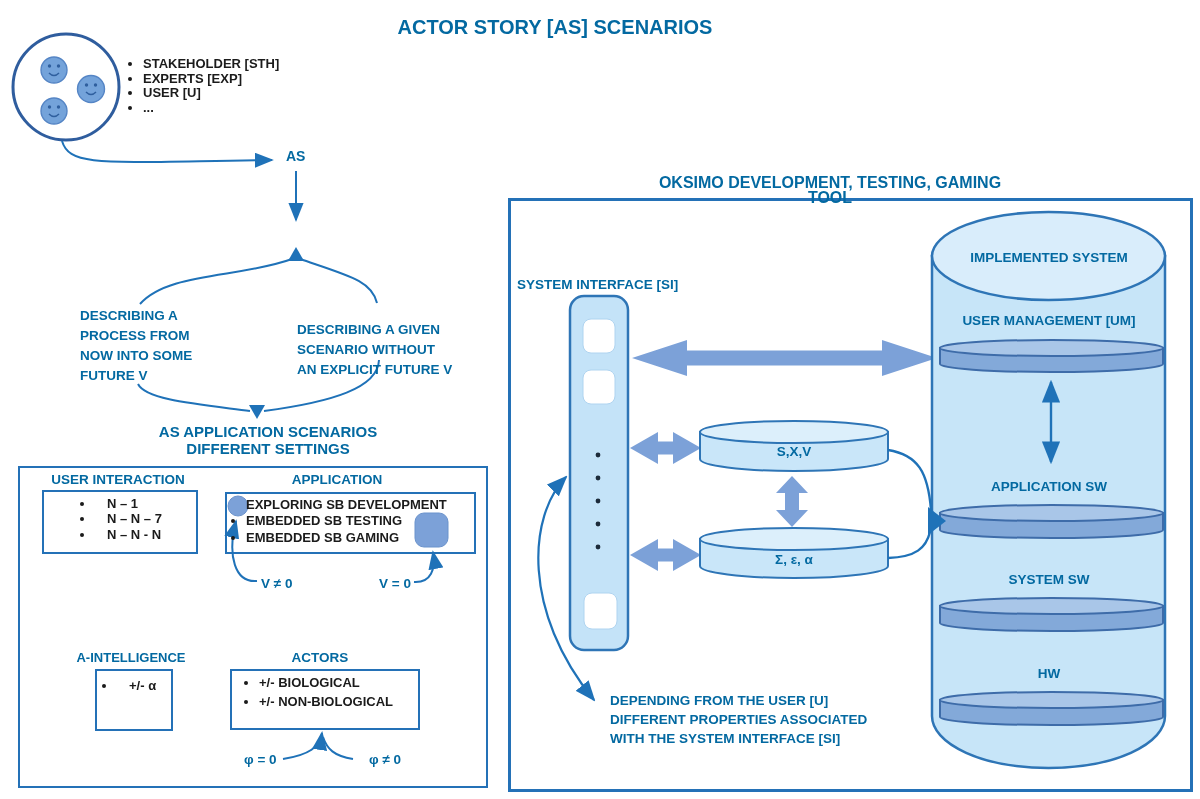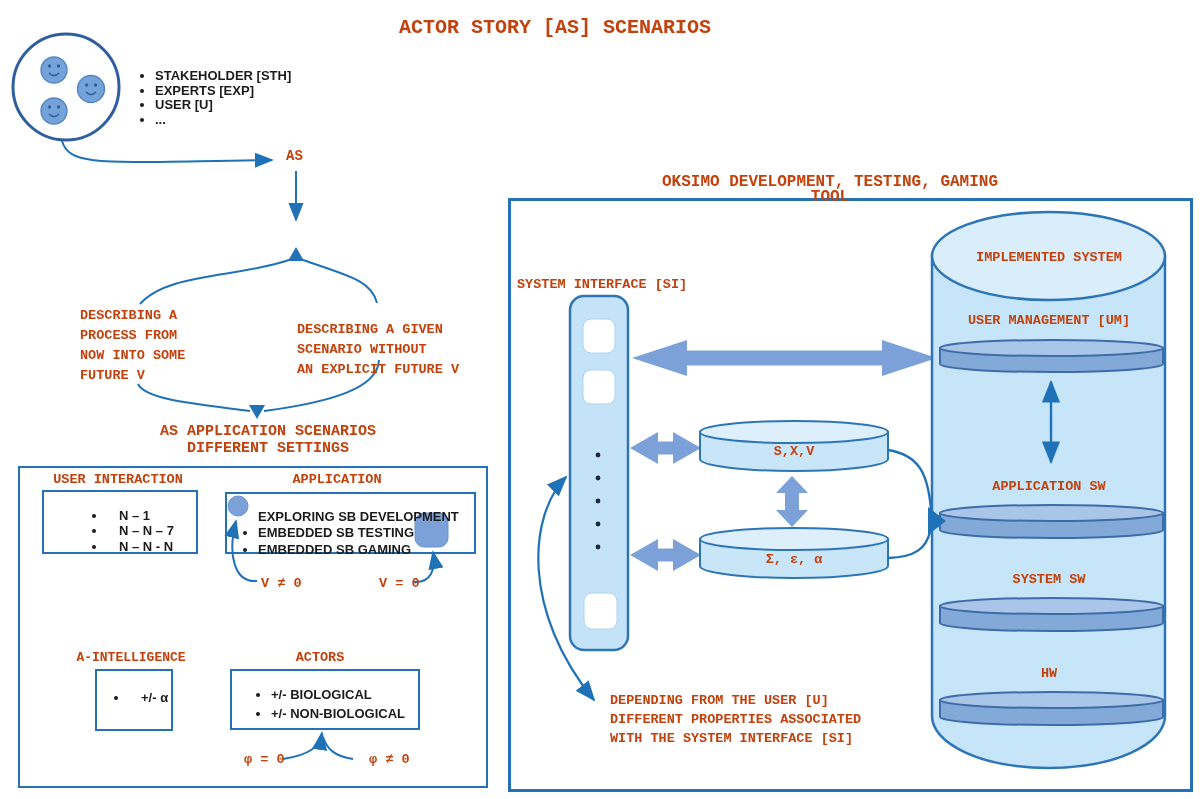--- a/index.html
+++ b/index.html
@@ -1,23 +1,23 @@
 <!DOCTYPE html>
 <html><head>
 <meta charset="utf-8">
 <style>
   html,body{margin:0;padding:0;background:#ffffff;}
   .canvas{position:relative;width:1200px;height:799px;background:#ffffff;
           font-family:"Liberation Sans",sans-serif;overflow:hidden;}
   .box{position:absolute;border:2.5px solid #2471B7;background:transparent;z-index:1;}
   svg.layer{position:absolute;left:0;top:0;z-index:2;pointer-events:none;}
-  .lbl{position:absolute;font-weight:bold;color:#c2410c;font-size:13px;
-       white-space:pre-line;z-index:3;line-height:15px;font-family:Liberation Mono, monospace;}
+  .lbl{position:absolute;font-weight:bold;color:#0369a1;font-size:13px;
+       white-space:pre-line;z-index:3;line-height:15px;}
   .ctr{text-align:center;}
-  .blist{position:absolute;margin:12px;padding-left:15px;font-weight:bold;font-size:13px;
+  .blist{position:absolute;margin:0;padding-left:15px;font-weight:bold;font-size:13px;
          color:#1b1b1b;list-style:disc;z-index:3;}
   .blist li{padding:0;margin:0;}
   .lh14 li{line-height:14.5px;}
   .lh15 li{line-height:15.4px;padding-left:12px;}
   .lh16 li{line-height:16.4px;}
   .lh19 li{line-height:19px;}
   li.nob{list-style:none;}
 </style>
 </head>
 <body>

